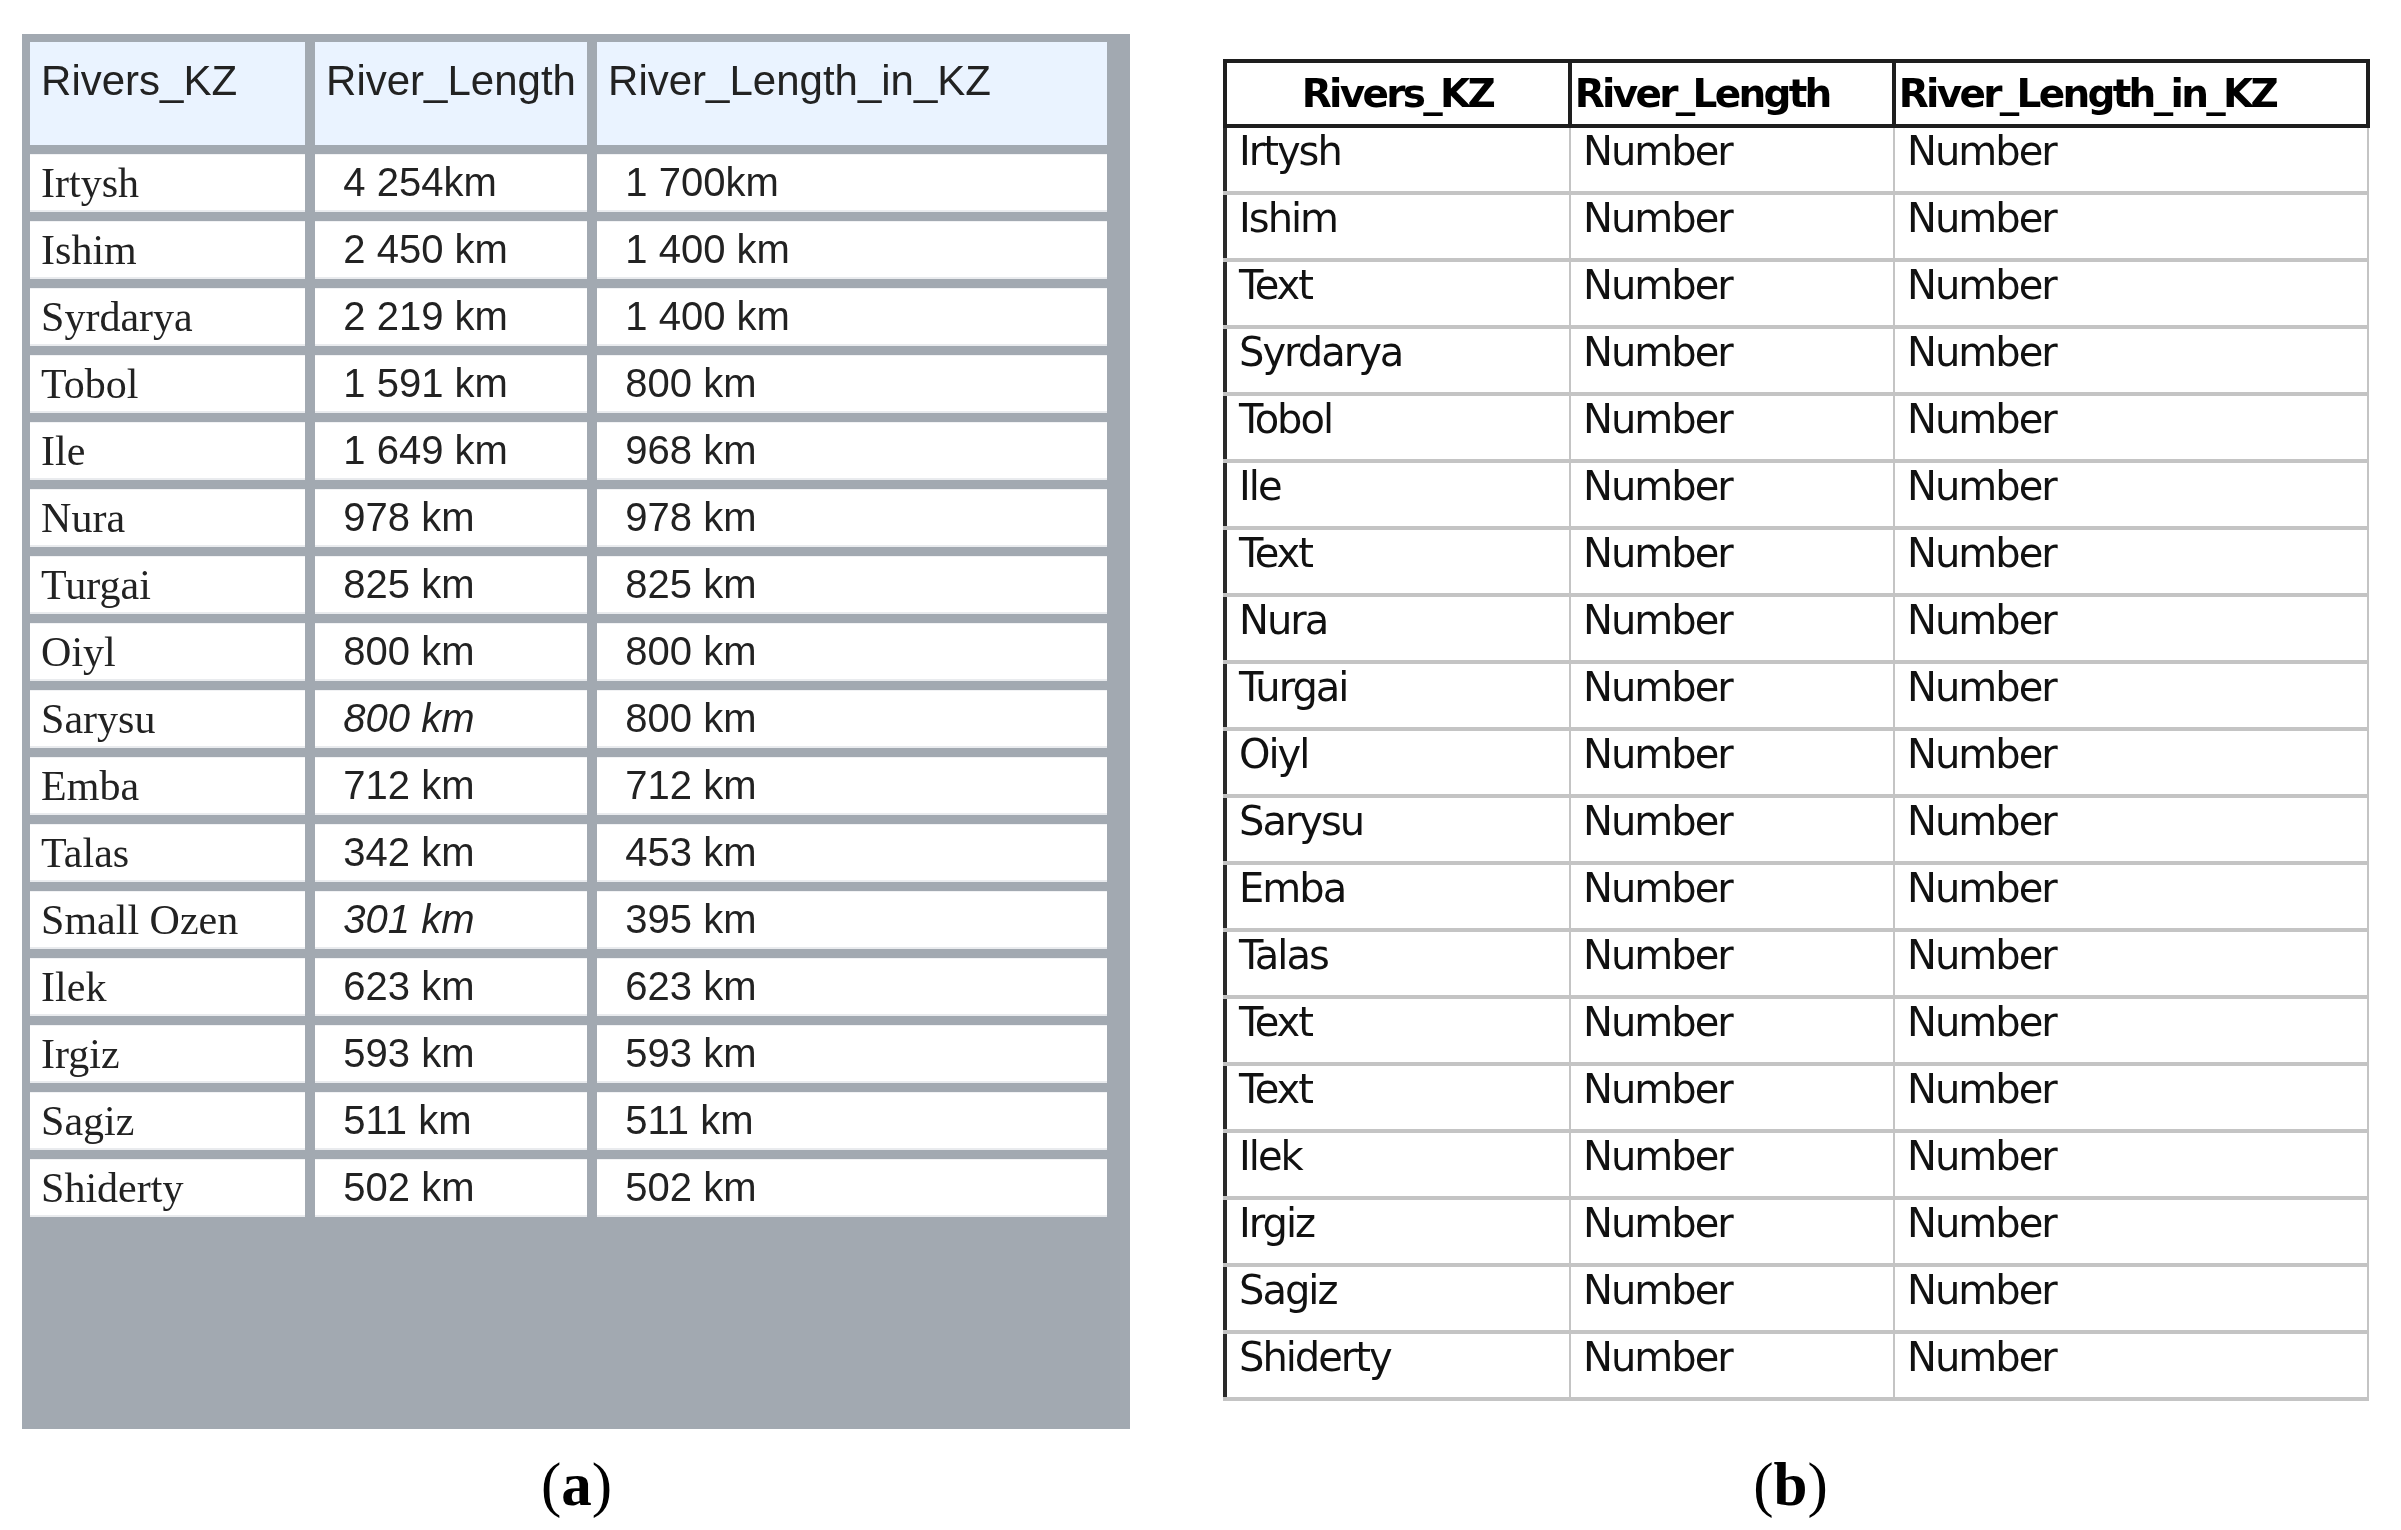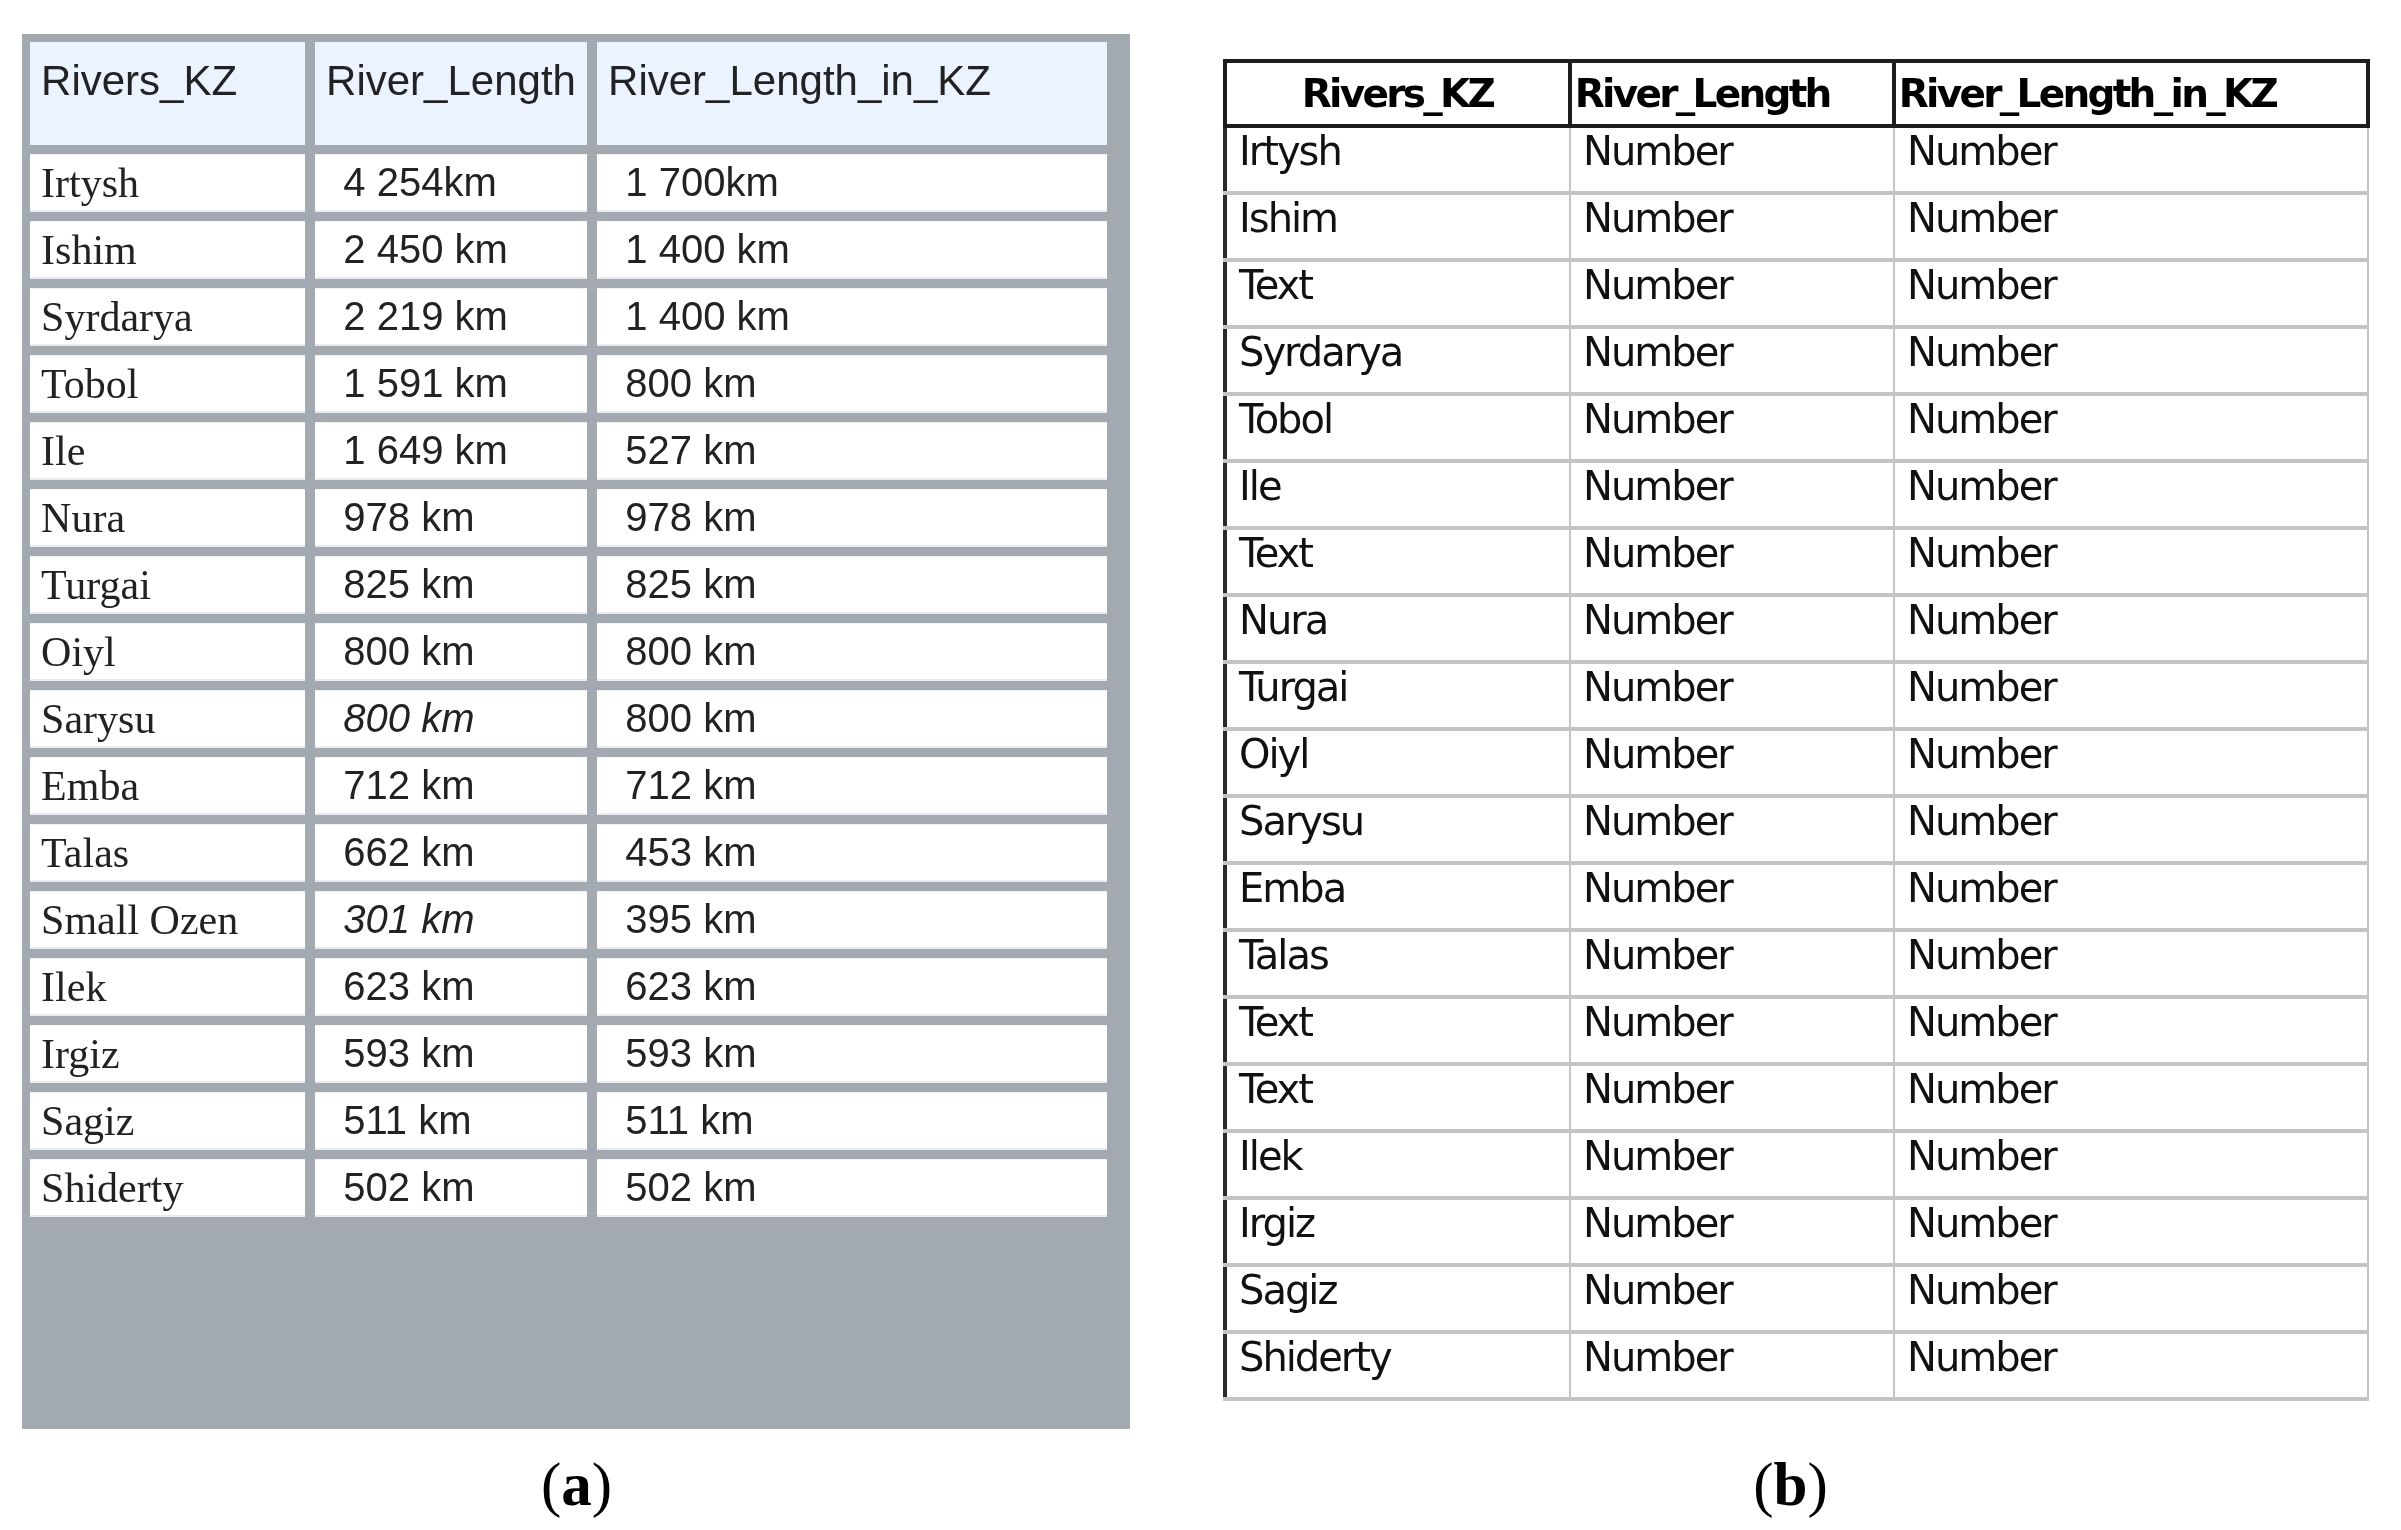--- a/index.html
+++ b/index.html
@@ -94,21 +94,21 @@
           <td class="num wide">1 400 km</td>
         </tr>
         <tr>
           <td class="name">Tobol</td>
           <td class="num">1 591 km</td>
           <td class="num wide">800 km</td>
         </tr>
         <tr>
           <td class="name">Ile</td>
           <td class="num">1 649 km</td>
-          <td class="num wide">527 km</td>
+          <td class="num wide">968 km</td>
         </tr>
         <tr>
           <td class="name">Nura</td>
           <td class="num">978 km</td>
           <td class="num wide">978 km</td>
         </tr>
         <tr>
           <td class="name">Turgai</td>
           <td class="num">825 km</td>
           <td class="num wide">825 km</td>
@@ -123,21 +123,21 @@
           <td class="num ital">800 km</td>
           <td class="num wide">800 km</td>
         </tr>
         <tr>
           <td class="name">Emba</td>
           <td class="num">712 km</td>
           <td class="num wide">712 km</td>
         </tr>
         <tr>
           <td class="name">Talas</td>
-          <td class="num">662 km</td>
+          <td class="num">342 km</td>
           <td class="num wide">453 km</td>
         </tr>
         <tr>
           <td class="name">Small Ozen</td>
           <td class="num ital">301 km</td>
           <td class="num wide">395 km</td>
         </tr>
         <tr>
           <td class="name">Ilek</td>
           <td class="num">623 km</td>

